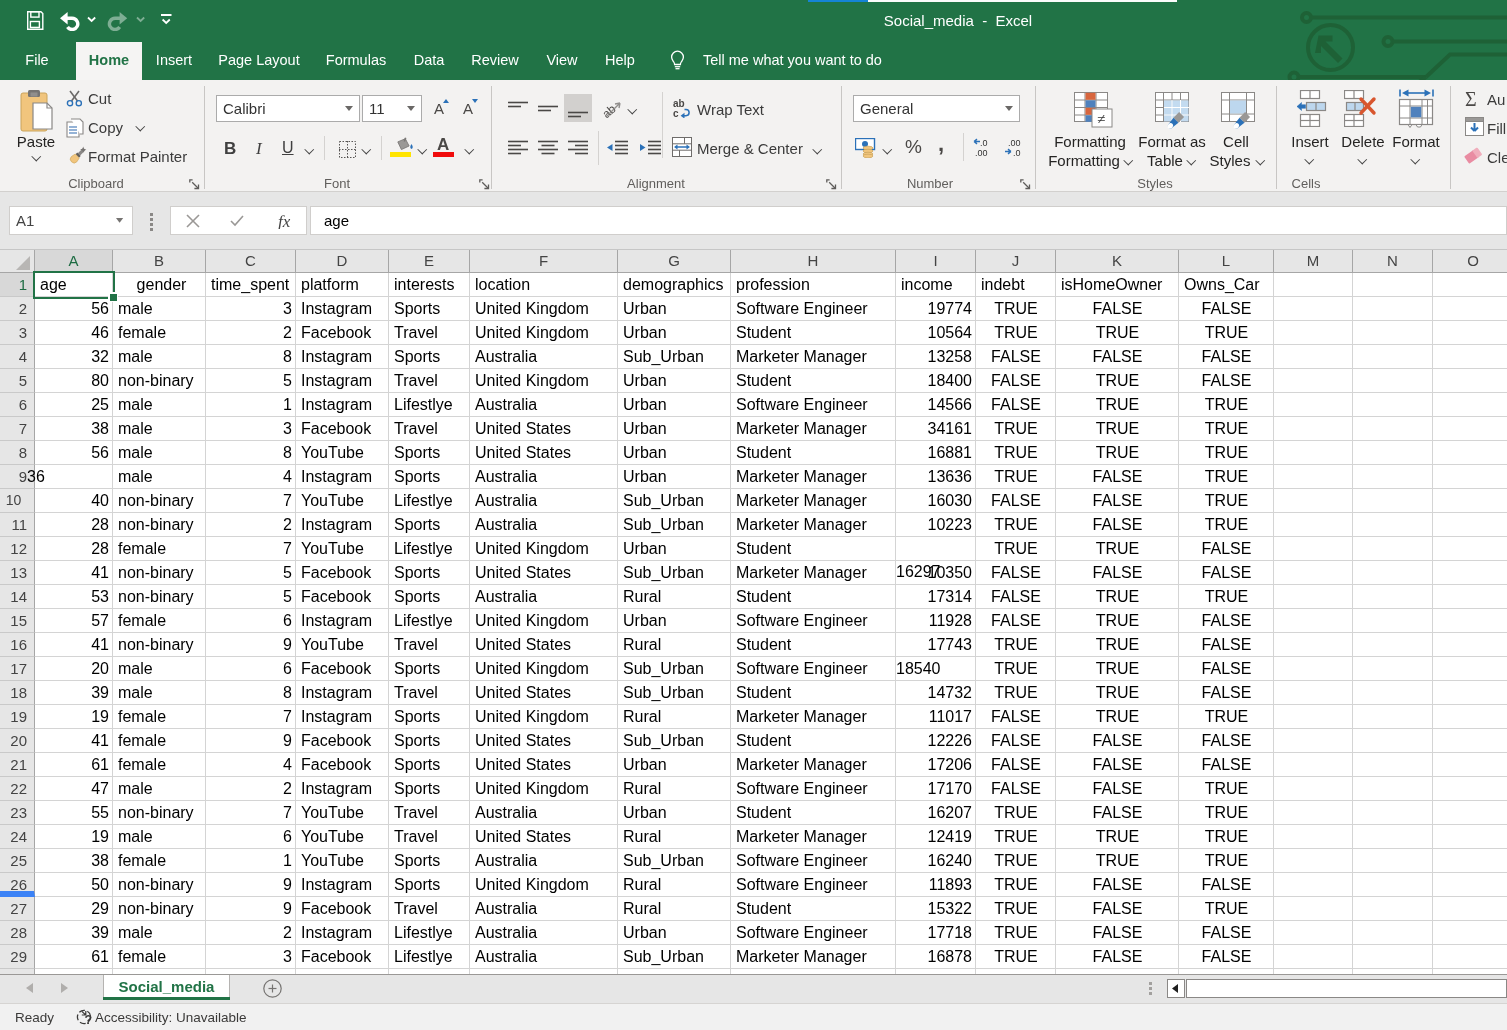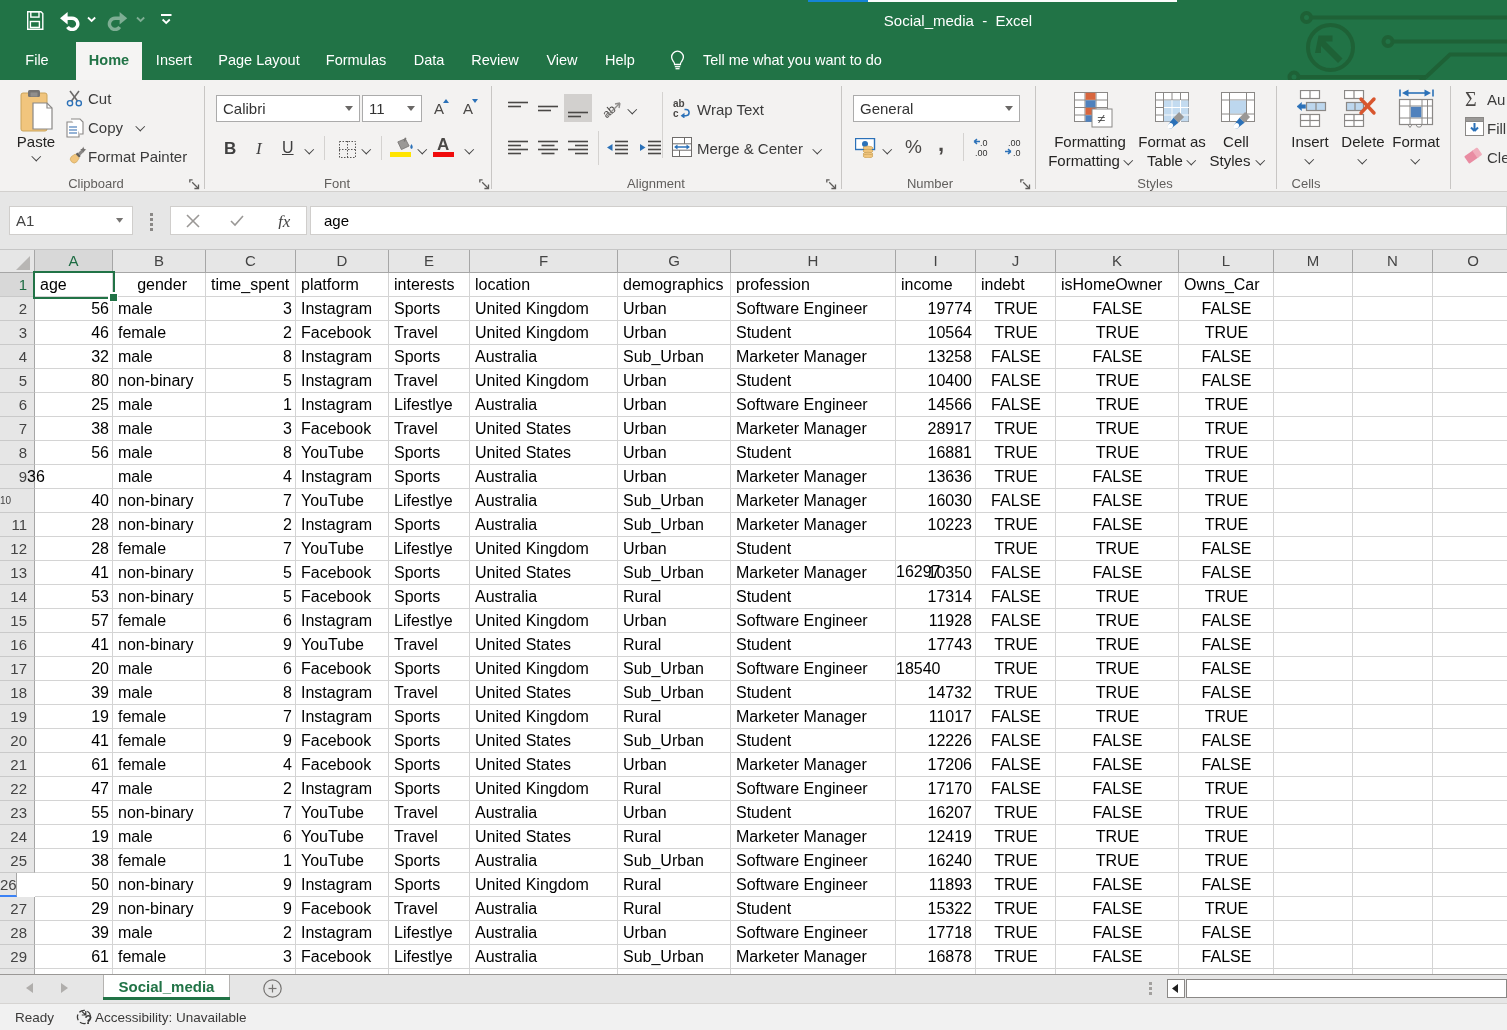--- a/index.html
+++ b/index.html
@@ -489,37 +489,37 @@
 <div class="a" style="left:35px;top:271px;width:78px;height:2px;background:#217346"></div>
 <div class="a" style="left:0;top:273px;width:35px;height:24px;background:#d8d8d8;border-right:1px solid #a6a6a6;border-bottom:1px solid #c9c9c9;font-size:15px;color:#1e6c43;text-align:right;padding-right:7px;line-height:23px">1</div>
 <div class="a" style="left:0;top:297px;width:35px;height:24px;background:#e6e6e6;border-right:1px solid #a6a6a6;border-bottom:1px solid #c9c9c9;font-size:15px;color:#444;text-align:right;padding-right:7px;line-height:23px">2</div>
 <div class="a" style="left:0;top:321px;width:35px;height:24px;background:#e6e6e6;border-right:1px solid #a6a6a6;border-bottom:1px solid #c9c9c9;font-size:15px;color:#444;text-align:right;padding-right:7px;line-height:23px">3</div>
 <div class="a" style="left:0;top:345px;width:35px;height:24px;background:#e6e6e6;border-right:1px solid #a6a6a6;border-bottom:1px solid #c9c9c9;font-size:15px;color:#444;text-align:right;padding-right:7px;line-height:23px">4</div>
 <div class="a" style="left:0;top:369px;width:35px;height:24px;background:#e6e6e6;border-right:1px solid #a6a6a6;border-bottom:1px solid #c9c9c9;font-size:15px;color:#444;text-align:right;padding-right:7px;line-height:23px">5</div>
 <div class="a" style="left:0;top:393px;width:35px;height:24px;background:#e6e6e6;border-right:1px solid #a6a6a6;border-bottom:1px solid #c9c9c9;font-size:15px;color:#444;text-align:right;padding-right:7px;line-height:23px">6</div>
 <div class="a" style="left:0;top:417px;width:35px;height:24px;background:#e6e6e6;border-right:1px solid #a6a6a6;border-bottom:1px solid #c9c9c9;font-size:15px;color:#444;text-align:right;padding-right:7px;line-height:23px">7</div>
 <div class="a" style="left:0;top:441px;width:35px;height:24px;background:#e6e6e6;border-right:1px solid #a6a6a6;border-bottom:1px solid #c9c9c9;font-size:15px;color:#444;text-align:right;padding-right:7px;line-height:23px">8</div>
 <div class="a" style="left:0;top:465px;width:35px;height:24px;background:#e6e6e6;border-right:1px solid #a6a6a6;border-bottom:1px solid #c9c9c9;font-size:15px;color:#444;text-align:right;padding-right:7px;line-height:23px">9</div>
-<div class="a" style="left:0;top:489px;width:35px;height:24px;background:#e6e6e6;border-right:1px solid #a6a6a6;border-bottom:1px solid #c9c9c9;font-size:10px;color:#444;text-align:left;padding-right:7px;line-height:23px">10</div>
+<div class="a" style="left:0;top:489px;width:35px;height:24px;background:#e6e6e6;border-right:1px solid #a6a6a6;border-bottom:1px solid #c9c9c9;font-size:14px;color:#444;text-align:center;padding-right:7px;line-height:23px">10</div>
 <div class="a" style="left:0;top:513px;width:35px;height:24px;background:#e6e6e6;border-right:1px solid #a6a6a6;border-bottom:1px solid #c9c9c9;font-size:15px;color:#444;text-align:right;padding-right:7px;line-height:23px">11</div>
 <div class="a" style="left:0;top:537px;width:35px;height:24px;background:#e6e6e6;border-right:1px solid #a6a6a6;border-bottom:1px solid #c9c9c9;font-size:15px;color:#444;text-align:right;padding-right:7px;line-height:23px">12</div>
 <div class="a" style="left:0;top:561px;width:35px;height:24px;background:#e6e6e6;border-right:1px solid #a6a6a6;border-bottom:1px solid #c9c9c9;font-size:15px;color:#444;text-align:right;padding-right:7px;line-height:23px">13</div>
 <div class="a" style="left:0;top:585px;width:35px;height:24px;background:#e6e6e6;border-right:1px solid #a6a6a6;border-bottom:1px solid #c9c9c9;font-size:15px;color:#444;text-align:right;padding-right:7px;line-height:23px">14</div>
 <div class="a" style="left:0;top:609px;width:35px;height:24px;background:#e6e6e6;border-right:1px solid #a6a6a6;border-bottom:1px solid #c9c9c9;font-size:15px;color:#444;text-align:right;padding-right:7px;line-height:23px">15</div>
 <div class="a" style="left:0;top:633px;width:35px;height:24px;background:#e6e6e6;border-right:1px solid #a6a6a6;border-bottom:1px solid #c9c9c9;font-size:15px;color:#444;text-align:right;padding-right:7px;line-height:23px">16</div>
 <div class="a" style="left:0;top:657px;width:35px;height:24px;background:#e6e6e6;border-right:1px solid #a6a6a6;border-bottom:1px solid #c9c9c9;font-size:15px;color:#444;text-align:right;padding-right:7px;line-height:23px">17</div>
 <div class="a" style="left:0;top:681px;width:35px;height:24px;background:#e6e6e6;border-right:1px solid #a6a6a6;border-bottom:1px solid #c9c9c9;font-size:15px;color:#444;text-align:right;padding-right:7px;line-height:23px">18</div>
 <div class="a" style="left:0;top:705px;width:35px;height:24px;background:#e6e6e6;border-right:1px solid #a6a6a6;border-bottom:1px solid #c9c9c9;font-size:15px;color:#444;text-align:right;padding-right:7px;line-height:23px">19</div>
 <div class="a" style="left:0;top:729px;width:35px;height:24px;background:#e6e6e6;border-right:1px solid #a6a6a6;border-bottom:1px solid #c9c9c9;font-size:15px;color:#444;text-align:right;padding-right:7px;line-height:23px">20</div>
 <div class="a" style="left:0;top:753px;width:35px;height:24px;background:#e6e6e6;border-right:1px solid #a6a6a6;border-bottom:1px solid #c9c9c9;font-size:15px;color:#444;text-align:right;padding-right:7px;line-height:23px">21</div>
 <div class="a" style="left:0;top:777px;width:35px;height:24px;background:#e6e6e6;border-right:1px solid #a6a6a6;border-bottom:1px solid #c9c9c9;font-size:15px;color:#444;text-align:right;padding-right:7px;line-height:23px">22</div>
 <div class="a" style="left:0;top:801px;width:35px;height:24px;background:#e6e6e6;border-right:1px solid #a6a6a6;border-bottom:1px solid #c9c9c9;font-size:15px;color:#444;text-align:right;padding-right:7px;line-height:23px">23</div>
 <div class="a" style="left:0;top:825px;width:35px;height:24px;background:#e6e6e6;border-right:1px solid #a6a6a6;border-bottom:1px solid #c9c9c9;font-size:15px;color:#444;text-align:right;padding-right:7px;line-height:23px">24</div>
 <div class="a" style="left:0;top:849px;width:35px;height:24px;background:#e6e6e6;border-right:1px solid #a6a6a6;border-bottom:1px solid #c9c9c9;font-size:15px;color:#444;text-align:right;padding-right:7px;line-height:23px">25</div>
-<div class="a" style="left:0;top:873px;width:17px;height:24px;background:#e6e6e6;border-right:1px solid #a6a6a6;border-bottom:2px solid #3b82f6;font-size:15px;color:#444;text-align:right;padding-right:7px;line-height:23px">26</div>
+<div class="a" style="left:0;top:873px;width:35px;height:24px;background:#e6e6e6;border-right:1px solid #a6a6a6;border-bottom:6px solid #3b82f6;font-size:15px;color:#444;text-align:right;padding-right:7px;line-height:23px">26</div>
 <div class="a" style="left:0;top:897px;width:35px;height:24px;background:#e6e6e6;border-right:1px solid #a6a6a6;border-bottom:1px solid #c9c9c9;font-size:15px;color:#444;text-align:right;padding-right:7px;line-height:23px">27</div>
 <div class="a" style="left:0;top:921px;width:35px;height:24px;background:#e6e6e6;border-right:1px solid #a6a6a6;border-bottom:1px solid #c9c9c9;font-size:15px;color:#444;text-align:right;padding-right:7px;line-height:23px">28</div>
 <div class="a" style="left:0;top:945px;width:35px;height:24px;background:#e6e6e6;border-right:1px solid #a6a6a6;border-bottom:1px solid #c9c9c9;font-size:15px;color:#444;text-align:right;padding-right:7px;line-height:23px">29</div>
 <div class="a" style="left:0;top:969px;width:35px;height:5px;background:#e6e6e6;border-right:1px solid #a6a6a6"></div>
 <div class="a" style="left:33px;top:273px;width:2px;height:24px;background:#217346"></div>
 <div class="vl" style="left:112px;top:273px;height:701px"></div>
 <div class="vl" style="left:205px;top:273px;height:701px"></div>
 <div class="vl" style="left:295px;top:273px;height:701px"></div>
 <div class="vl" style="left:388px;top:273px;height:701px"></div>
 <div class="vl" style="left:469px;top:273px;height:701px"></div>
@@ -555,21 +555,21 @@
 <div class="hl" style="left:35px;top:776px;width:1472px"></div>
 <div class="hl" style="left:35px;top:800px;width:1472px"></div>
 <div class="hl" style="left:35px;top:824px;width:1472px"></div>
 <div class="hl" style="left:35px;top:848px;width:1472px"></div>
 <div class="hl" style="left:35px;top:872px;width:1472px"></div>
 <div class="hl" style="left:35px;top:896px;width:1472px"></div>
 <div class="hl" style="left:35px;top:920px;width:1472px"></div>
 <div class="hl" style="left:35px;top:944px;width:1472px"></div>
 <div class="hl" style="left:35px;top:968px;width:1472px"></div>
 <div class="cell" style="left:40px;top:273px;width:72px;text-align:left">age</div>
-<div class="cell" style="left:100px;top:273px;width:87px;text-align:right">gender</div>
+<div class="cell" style="left:118px;top:273px;width:87px;text-align:center">gender</div>
 <div class="cell" style="left:211px;top:273px;width:84px;text-align:left">time_spent</div>
 <div class="cell" style="left:301px;top:273px;width:87px;text-align:left">platform</div>
 <div class="cell" style="left:394px;top:273px;width:75px;text-align:left">interests</div>
 <div class="cell" style="left:475px;top:273px;width:142px;text-align:left">location</div>
 <div class="cell" style="left:623px;top:273px;width:107px;text-align:left">demographics</div>
 <div class="cell" style="left:736px;top:273px;width:159px;text-align:left">profession</div>
 <div class="cell" style="left:901px;top:273px;width:74px;text-align:left">income</div>
 <div class="cell" style="left:981px;top:273px;width:74px;text-align:left">indebt</div>
 <div class="cell" style="left:1061px;top:273px;width:117px;text-align:left">isHomeOwner</div>
 <div class="cell" style="left:1184px;top:273px;width:89px;text-align:left">Owns_Car</div>
@@ -610,21 +610,21 @@
 <div class="cell" style="left:1056px;top:345px;width:123px;text-align:center">FALSE</div>
 <div class="cell" style="left:1179px;top:345px;width:95px;text-align:center">FALSE</div>
 <div class="cell" style="left:35px;top:369px;width:74px;text-align:right">80</div>
 <div class="cell" style="left:118px;top:369px;width:87px;text-align:left">non-binary</div>
 <div class="cell" style="left:206px;top:369px;width:86px;text-align:right">5</div>
 <div class="cell" style="left:301px;top:369px;width:87px;text-align:left">Instagram</div>
 <div class="cell" style="left:394px;top:369px;width:75px;text-align:left">Travel</div>
 <div class="cell" style="left:475px;top:369px;width:142px;text-align:left">United Kingdom</div>
 <div class="cell" style="left:623px;top:369px;width:107px;text-align:left">Urban</div>
 <div class="cell" style="left:736px;top:369px;width:159px;text-align:left">Student</div>
-<div class="cell" style="left:896px;top:369px;width:76px;text-align:right">10400</div>
+<div class="cell" style="left:896px;top:369px;width:76px;text-align:right">18400</div>
 <div class="cell" style="left:976px;top:369px;width:80px;text-align:center">FALSE</div>
 <div class="cell" style="left:1056px;top:369px;width:123px;text-align:center">TRUE</div>
 <div class="cell" style="left:1179px;top:369px;width:95px;text-align:center">FALSE</div>
 <div class="cell" style="left:35px;top:393px;width:74px;text-align:right">25</div>
 <div class="cell" style="left:118px;top:393px;width:87px;text-align:left">male</div>
 <div class="cell" style="left:206px;top:393px;width:86px;text-align:right">1</div>
 <div class="cell" style="left:301px;top:393px;width:87px;text-align:left">Instagram</div>
 <div class="cell" style="left:394px;top:393px;width:75px;text-align:left">Lifestlye</div>
 <div class="cell" style="left:475px;top:393px;width:142px;text-align:left">Australia</div>
 <div class="cell" style="left:623px;top:393px;width:107px;text-align:left">Urban</div>
@@ -634,21 +634,21 @@
 <div class="cell" style="left:1056px;top:393px;width:123px;text-align:center">TRUE</div>
 <div class="cell" style="left:1179px;top:393px;width:95px;text-align:center">TRUE</div>
 <div class="cell" style="left:35px;top:417px;width:74px;text-align:right">38</div>
 <div class="cell" style="left:118px;top:417px;width:87px;text-align:left">male</div>
 <div class="cell" style="left:206px;top:417px;width:86px;text-align:right">3</div>
 <div class="cell" style="left:301px;top:417px;width:87px;text-align:left">Facebook</div>
 <div class="cell" style="left:394px;top:417px;width:75px;text-align:left">Travel</div>
 <div class="cell" style="left:475px;top:417px;width:142px;text-align:left">United States</div>
 <div class="cell" style="left:623px;top:417px;width:107px;text-align:left">Urban</div>
 <div class="cell" style="left:736px;top:417px;width:159px;text-align:left">Marketer Manager</div>
-<div class="cell" style="left:896px;top:417px;width:76px;text-align:right">28917</div>
+<div class="cell" style="left:896px;top:417px;width:76px;text-align:right">34161</div>
 <div class="cell" style="left:976px;top:417px;width:80px;text-align:center">TRUE</div>
 <div class="cell" style="left:1056px;top:417px;width:123px;text-align:center">TRUE</div>
 <div class="cell" style="left:1179px;top:417px;width:95px;text-align:center">TRUE</div>
 <div class="cell" style="left:35px;top:441px;width:74px;text-align:right">56</div>
 <div class="cell" style="left:118px;top:441px;width:87px;text-align:left">male</div>
 <div class="cell" style="left:206px;top:441px;width:86px;text-align:right">8</div>
 <div class="cell" style="left:301px;top:441px;width:87px;text-align:left">YouTube</div>
 <div class="cell" style="left:394px;top:441px;width:75px;text-align:left">Sports</div>
 <div class="cell" style="left:475px;top:441px;width:142px;text-align:left">United States</div>
 <div class="cell" style="left:623px;top:441px;width:107px;text-align:left">Urban</div>

